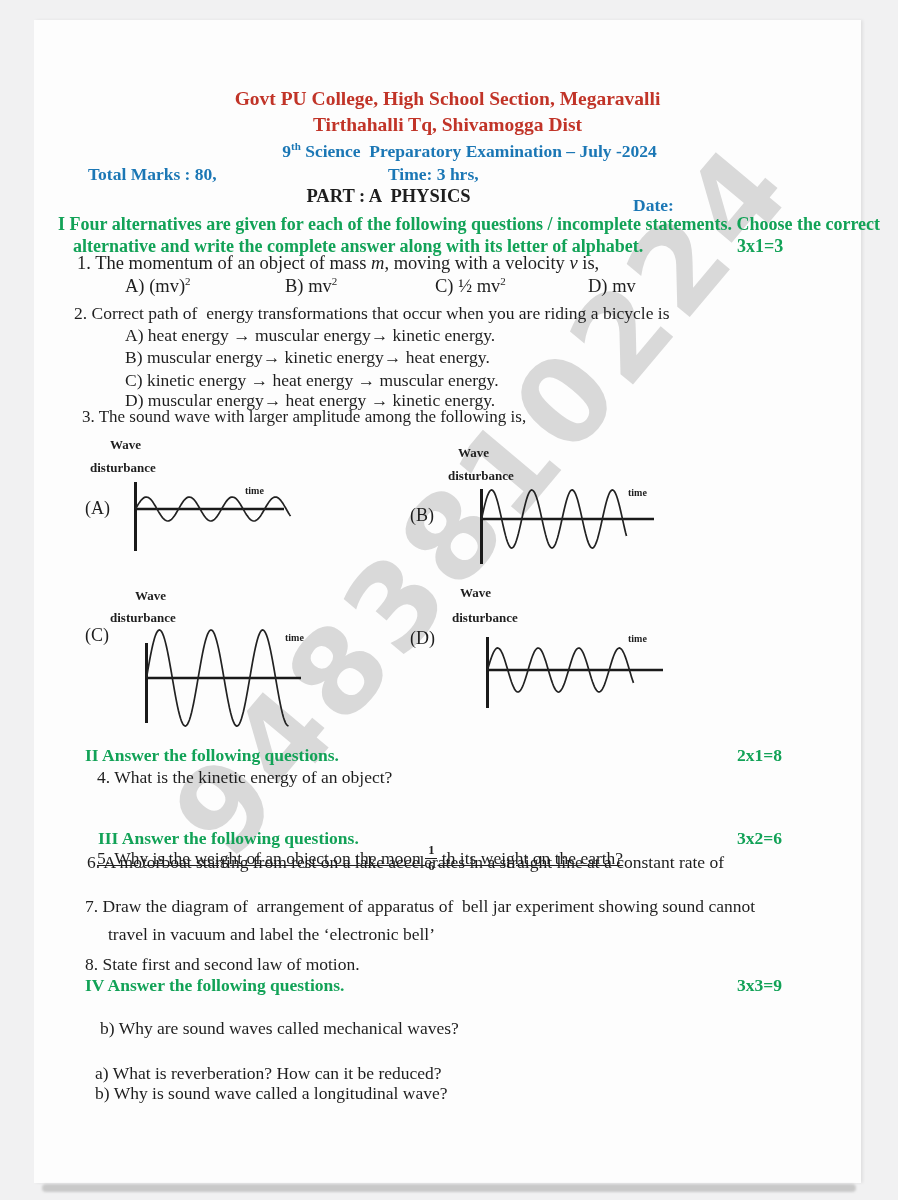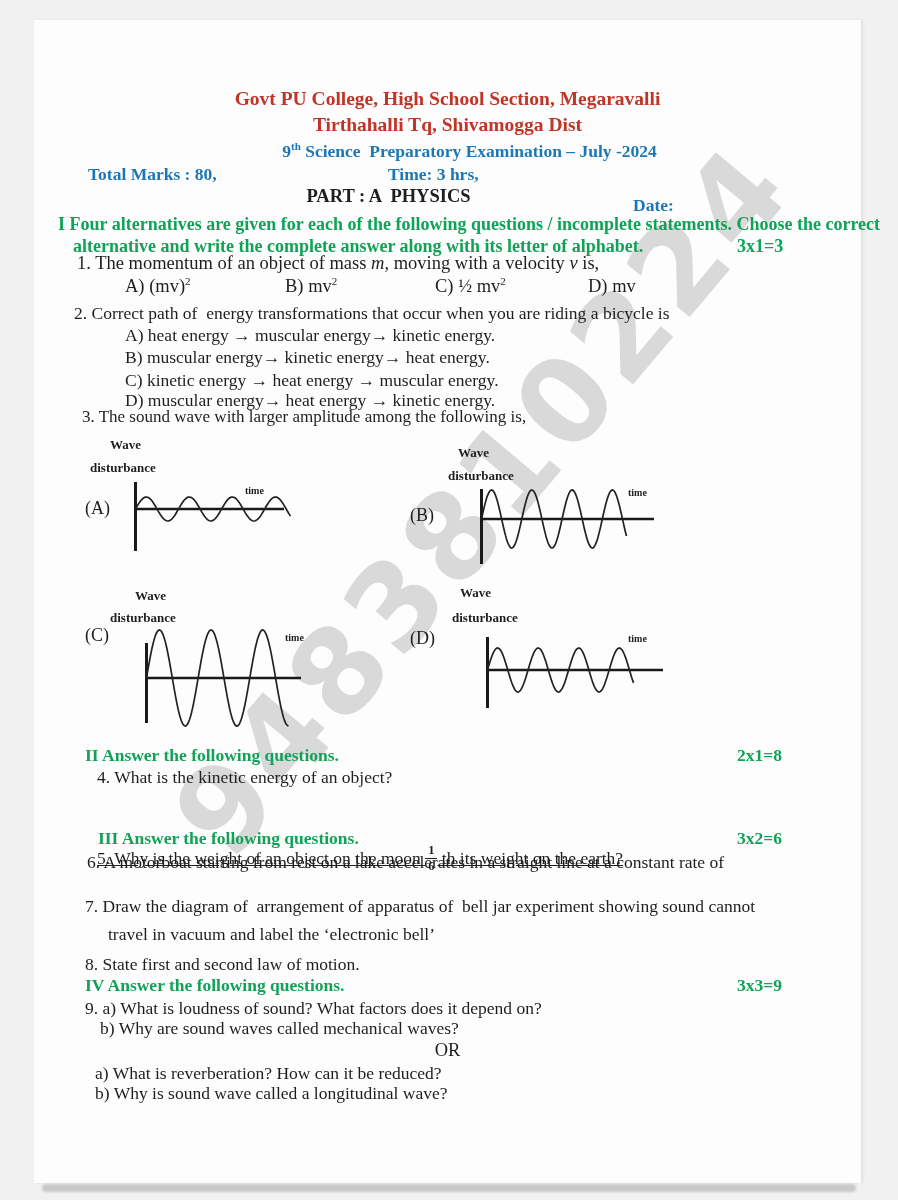--- a/index.html
+++ b/index.html
@@ -132,22 +132,20 @@
 
     <div class="line c-green t17" style="left:64px;top:808px;">III Answer the following questions.</div>
     <div class="line c-green t17" style="left:703px;top:808px;">3x2=6</div>
     <div class="line t17" style="left:53px;top:832px;">6. A motorboat starting from rest on a lake accelerates in a straight line at a constant rate of</div>
     <div class="line t17" style="left:51px;top:876px;">7. Draw the diagram of  arrangement of apparatus of  bell jar experiment showing sound cannot</div>
     <div class="line t17" style="left:74px;top:904px;">travel in vacuum and label the ‘electronic bell’</div>
     <div class="line t17" style="left:51px;top:934px;">8. State first and second law of motion.</div>
 
     <div class="line c-green t17" style="left:51px;top:955px;">IV Answer the following questions.</div>
     <div class="line c-green t17" style="left:703px;top:955px;">3x3=9</div>
-    <div class="line t17" style="left:51px;top:978px;">9. a) What is loudness of sound? What factors does it depend on?</div>
     <div class="line t17" style="left:66px;top:998px;">b) Why are sound waves called mechanical waves?</div>
-    <div class="line center" style="top:1020px;font-size:18.5px;">OR</div>
     <div class="line t17" style="left:61px;top:1043px;">a) What is reverberation? How can it be reduced?</div>
     <div class="line t17" style="left:61px;top:1063px;">b) Why is sound wave called a longitudinal wave?</div>
 
   </div>
 </div>
 
 <div class="shadow-bar"></div>
 
 </body></html>

